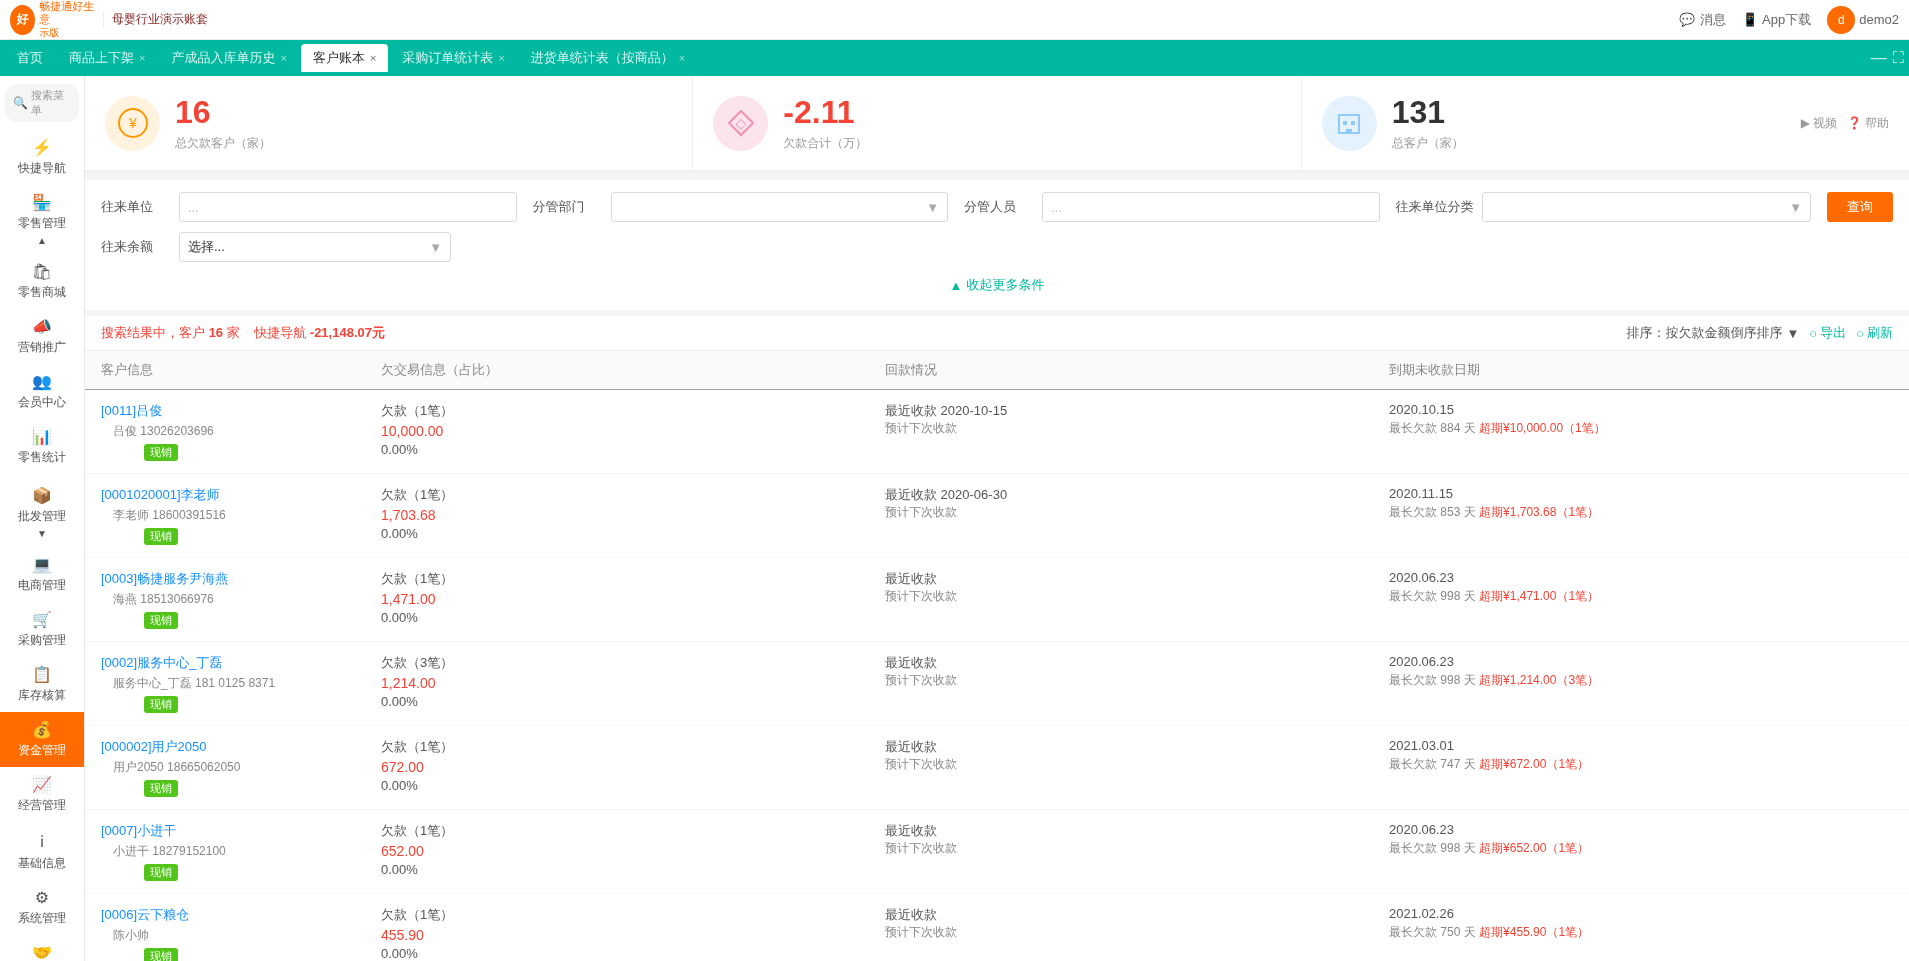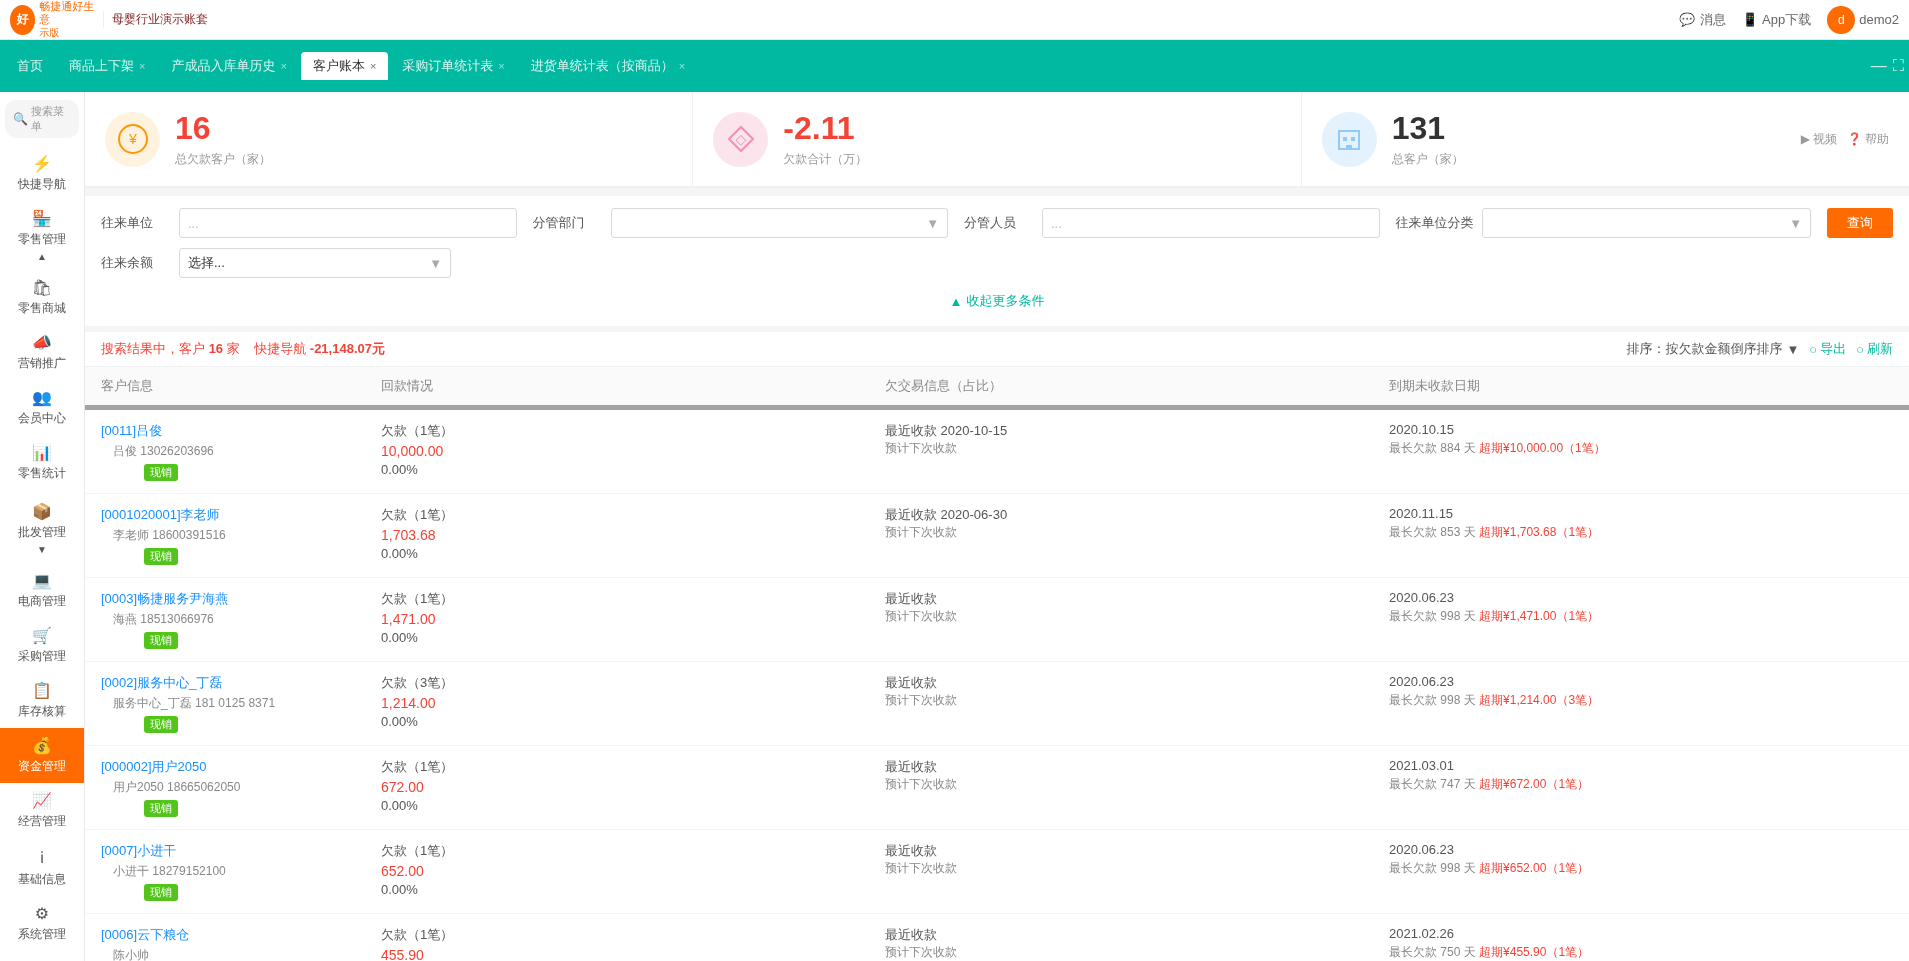--- a/index.html
+++ b/index.html
@@ -9,21 +9,21 @@
     .top-bar { display: flex; align-items: center; background: #fff; height: 40px; border-bottom: 1px solid #e8e8e8; padding: 0 10px; }
     .logo-area { display: flex; align-items: center; width: 85px; min-width: 85px; }
     .logo-icon { width: 30px; height: 30px; background: #ff6b00; border-radius: 50%; display: flex; align-items: center; justify-content: center; color: white; font-size: 12px; font-weight: bold; }
     .logo-text { font-size: 11px; color: #ff6b00; margin-left: 4px; line-height: 1.2; }
     .system-name { font-size: 12px; color: #7f1d1d; margin-left: 8px; border-left: 1px solid #eee; padding-left: 8px; }
     .top-right { margin-left: auto; display: flex; align-items: center; gap: 16px; }
     .top-right-item { display: flex; align-items: center; gap: 4px; font-size: 13px; color: #666; cursor: pointer; }
     .avatar { width: 28px; height: 28px; border-radius: 50%; background: #ff6b00; color: white; display: flex; align-items: center; justify-content: center; font-size: 12px; }
 
     
-    .tab-bar { display: flex; align-items: center; background: #00b9a0; height: 52px; padding: 0 5px; }
+    .tab-bar { display: flex; align-items: center; background: #00b9a0; height: 36px; padding: 0 5px; }
     .tab { display: flex; align-items: center; padding: 0 12px; height: 28px; border-radius: 4px 4px 0 0; font-size: 13px; color: rgba(255,255,255,0.85); cursor: pointer; white-space: nowrap; margin-right: 2px; gap: 5px; }
     .tab.active { background: #fff; color: #333; }
     .tab .close-x { font-size: 11px; opacity: 0.7; }
     .tab-home { background: transparent; font-weight: normal; }
     .tab-end-btns { margin-left: auto; display: flex; gap: 6px; }
     .tab-end-btn { color: white; cursor: pointer; font-size: 16px; opacity: 0.8; }
 
     
     .layout { display: flex; height: calc(100vh - 76px); }
     .sidebar { width: 85px; min-width: 85px; background: #fff; border-right: 1px solid #e8e8e8; display: flex; flex-direction: column; overflow-y: auto; }
@@ -67,21 +67,21 @@
     
     .result-bar { background: #fff; padding: 8px 16px; display: flex; align-items: center; justify-content: space-between; border-bottom: 1px solid #f0f0f0; margin-bottom: 0; }
     .result-text { font-size: 13px; color: #555; }
     .result-text span { color: #f44336; }
     .result-actions { display: flex; align-items: center; gap: 10px; font-size: 13px; color: #555; }
     .sort-select { display: flex; align-items: center; gap: 4px; cursor: pointer; }
     .action-btn { display: flex; align-items: center; gap: 3px; cursor: pointer; color: #00b9a0; }
 
     
     .table-container { background: #fff; }
-    .table-header { display: grid; grid-template-columns: 280px 1fr 1fr 1fr; padding: 10px 16px; background: #fafafa; border-bottom: 5px solid #a3a3a3; font-size: 13px; color: #888; font-weight: 500; }
+    .table-header { display: grid; grid-template-columns: 280px 1fr 1fr 1fr; padding: 10px 16px; background: #fafafa; border-bottom: 1px solid #a3a3a3; font-size: 13px; color: #888; font-weight: 500; }
     .table-row { display: grid; grid-template-columns: 280px 1fr 1fr 1fr; padding: 12px 16px; border-bottom: 1px solid #f5f5f5; background: #fff; align-items: start; }
     .customer-name { font-size: 13px; color: #1890ff; cursor: pointer; text-decoration: none; }
     .customer-phone { font-size: 12px; color: #888; margin-top: 3px; margin-left: 12px; }
     .tag { display: inline-block; padding: 1px 6px; border-radius: 3px; font-size: 11px; margin-top: 4px; margin-left: 43px; }
     .tag-green { background: #52c41a; color: white; }
     .debt-count { font-size: 13px; color: #555; }
     .debt-amount { font-size: 14px; color: #f44336; font-weight: 500; margin-top: 3px; }
     .debt-ratio { font-size: 13px; color: #555; margin-top: 3px; }
     .last-payment { font-size: 13px; color: #555; }
     .next-payment { font-size: 12px; color: #888; margin-top: 0; }
@@ -341,22 +341,22 @@
         <div class="action-btn">
           <span>○</span>
           <span>刷新</span>
         </div>
       </div>
     </div>
 
     <div class="table-container">
       <div class="table-header">
         <div>客户信息</div>
+        <div>欠交易信息（占比）</div>
         <div>回款情况</div>
-        <div>欠交易信息（占比）</div>
         <div>到期未收款日期</div>
       </div>
 
       <div class="scrollbar-area">
 
         <div class="table-row">
           <div>
             <a class="customer-name">[0011]吕俊</a>
             <div class="customer-phone">吕俊  13026203696</div>
             <span class="tag tag-green">现销</span>

